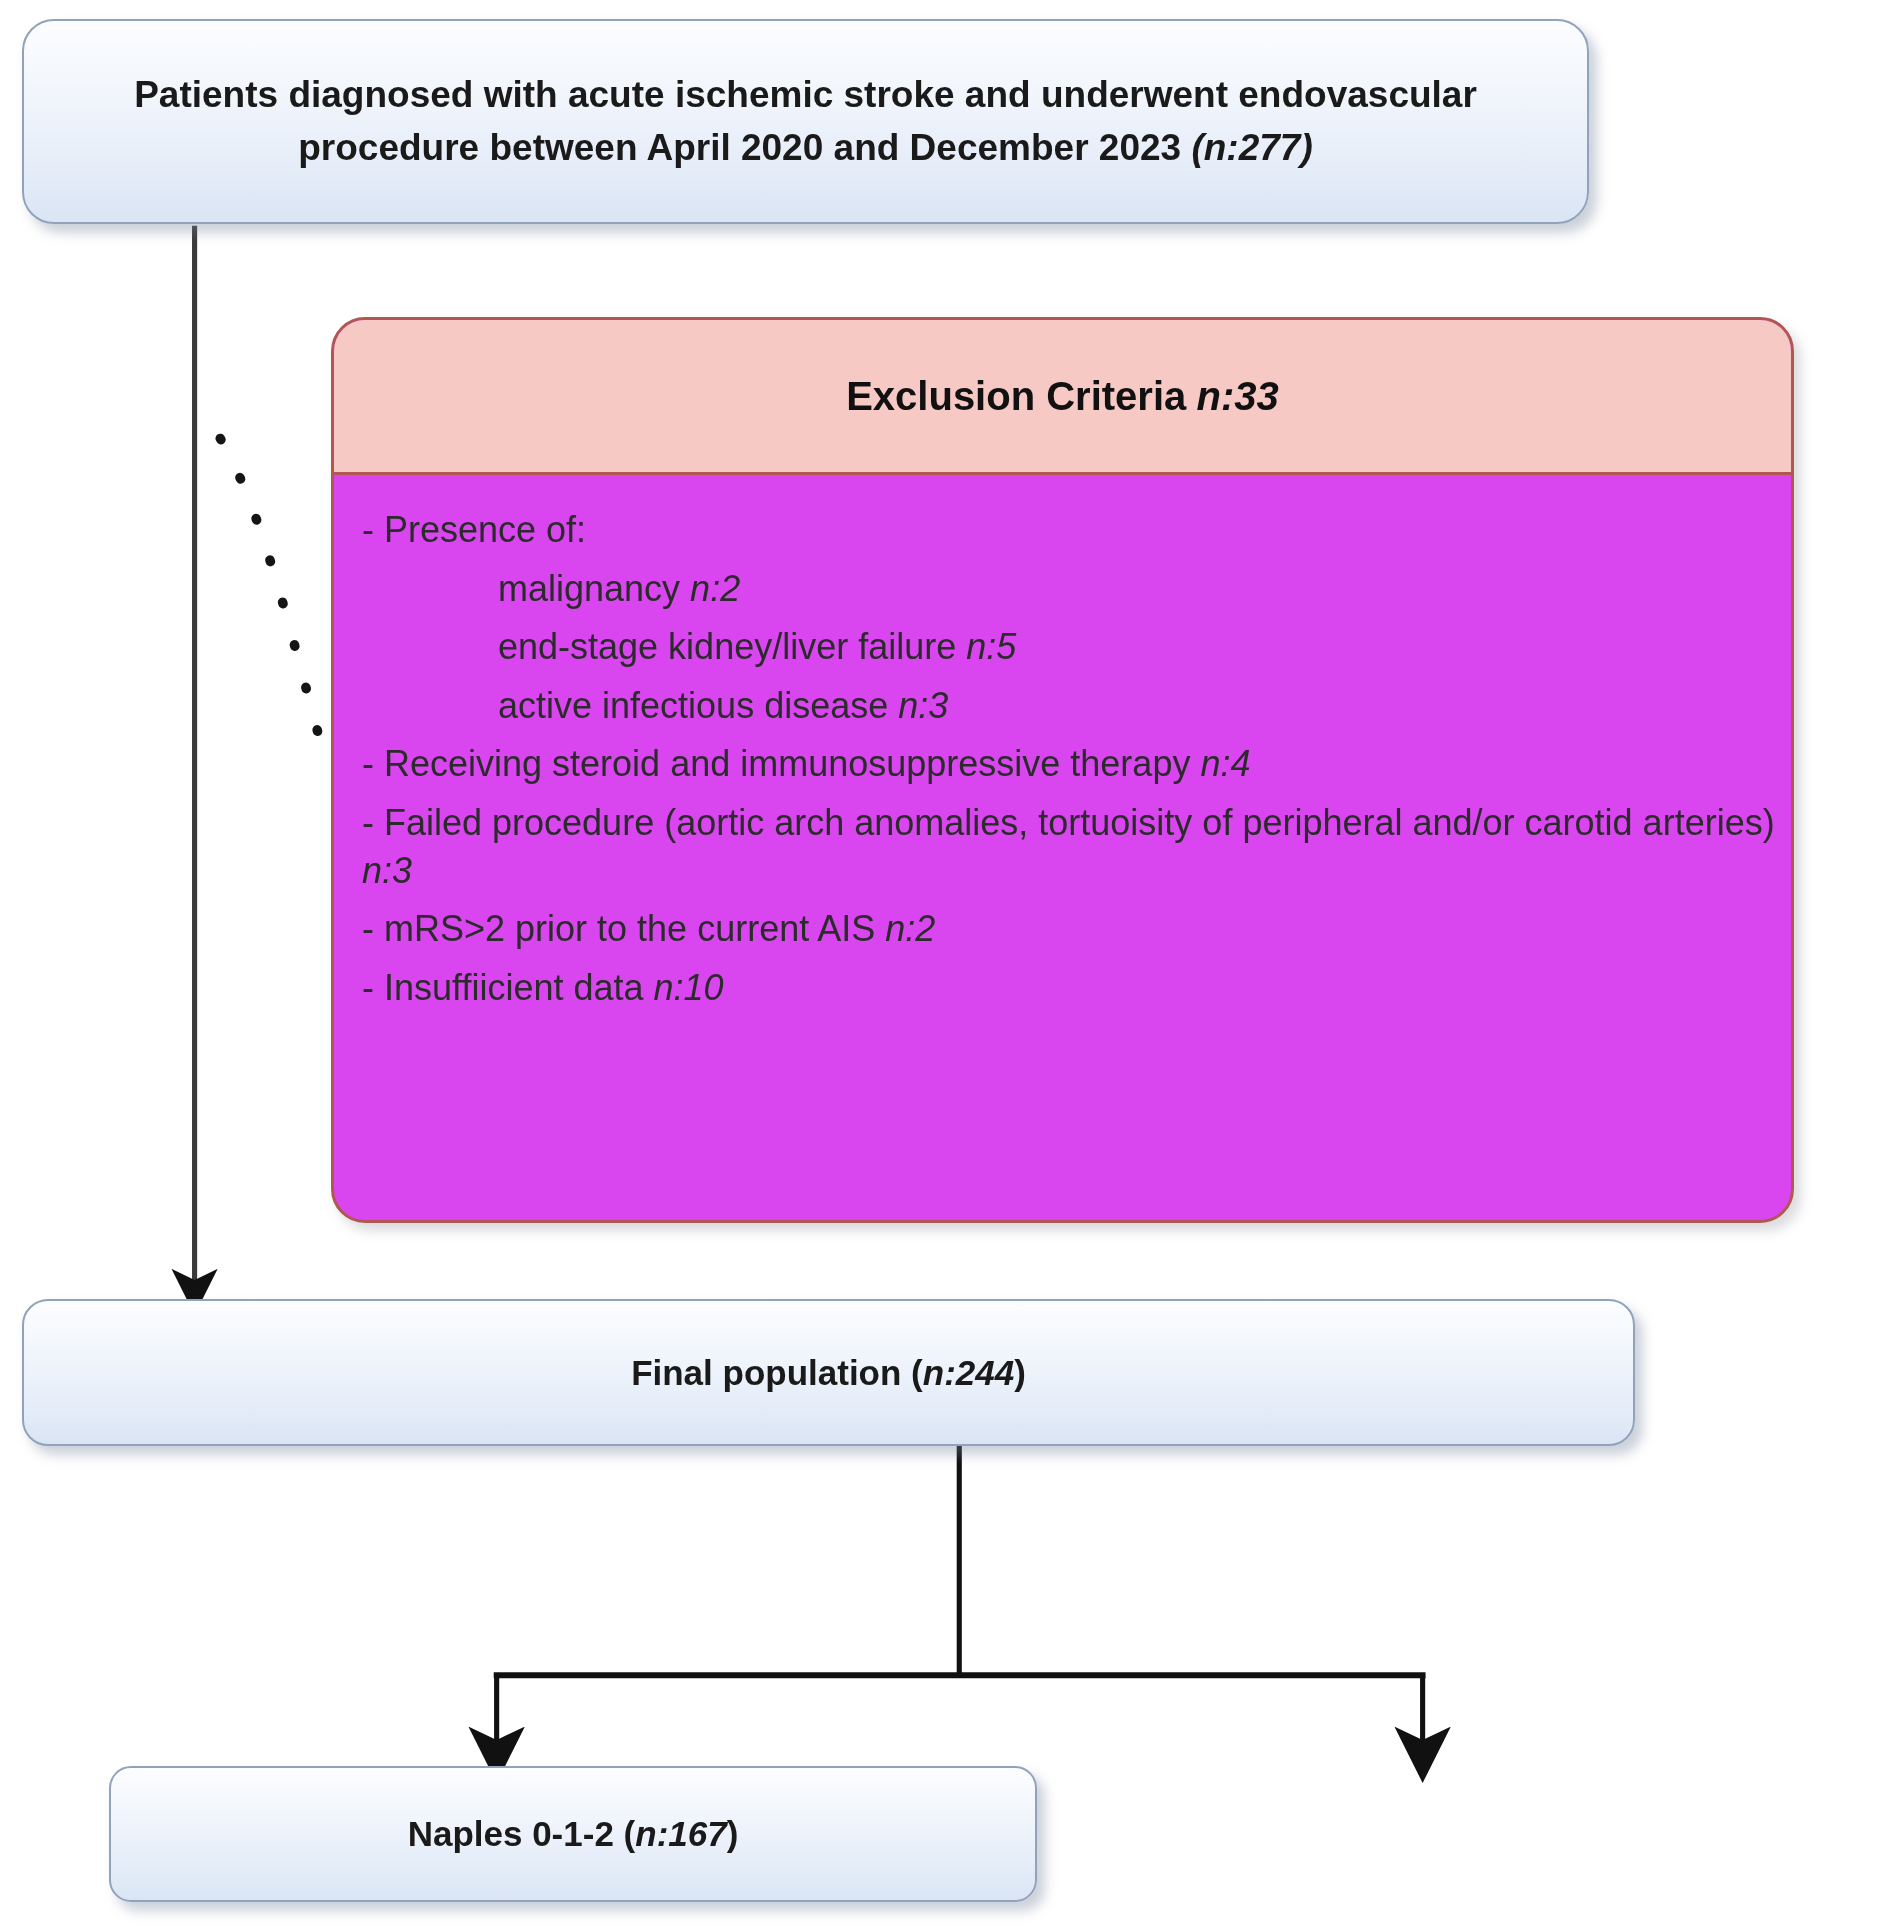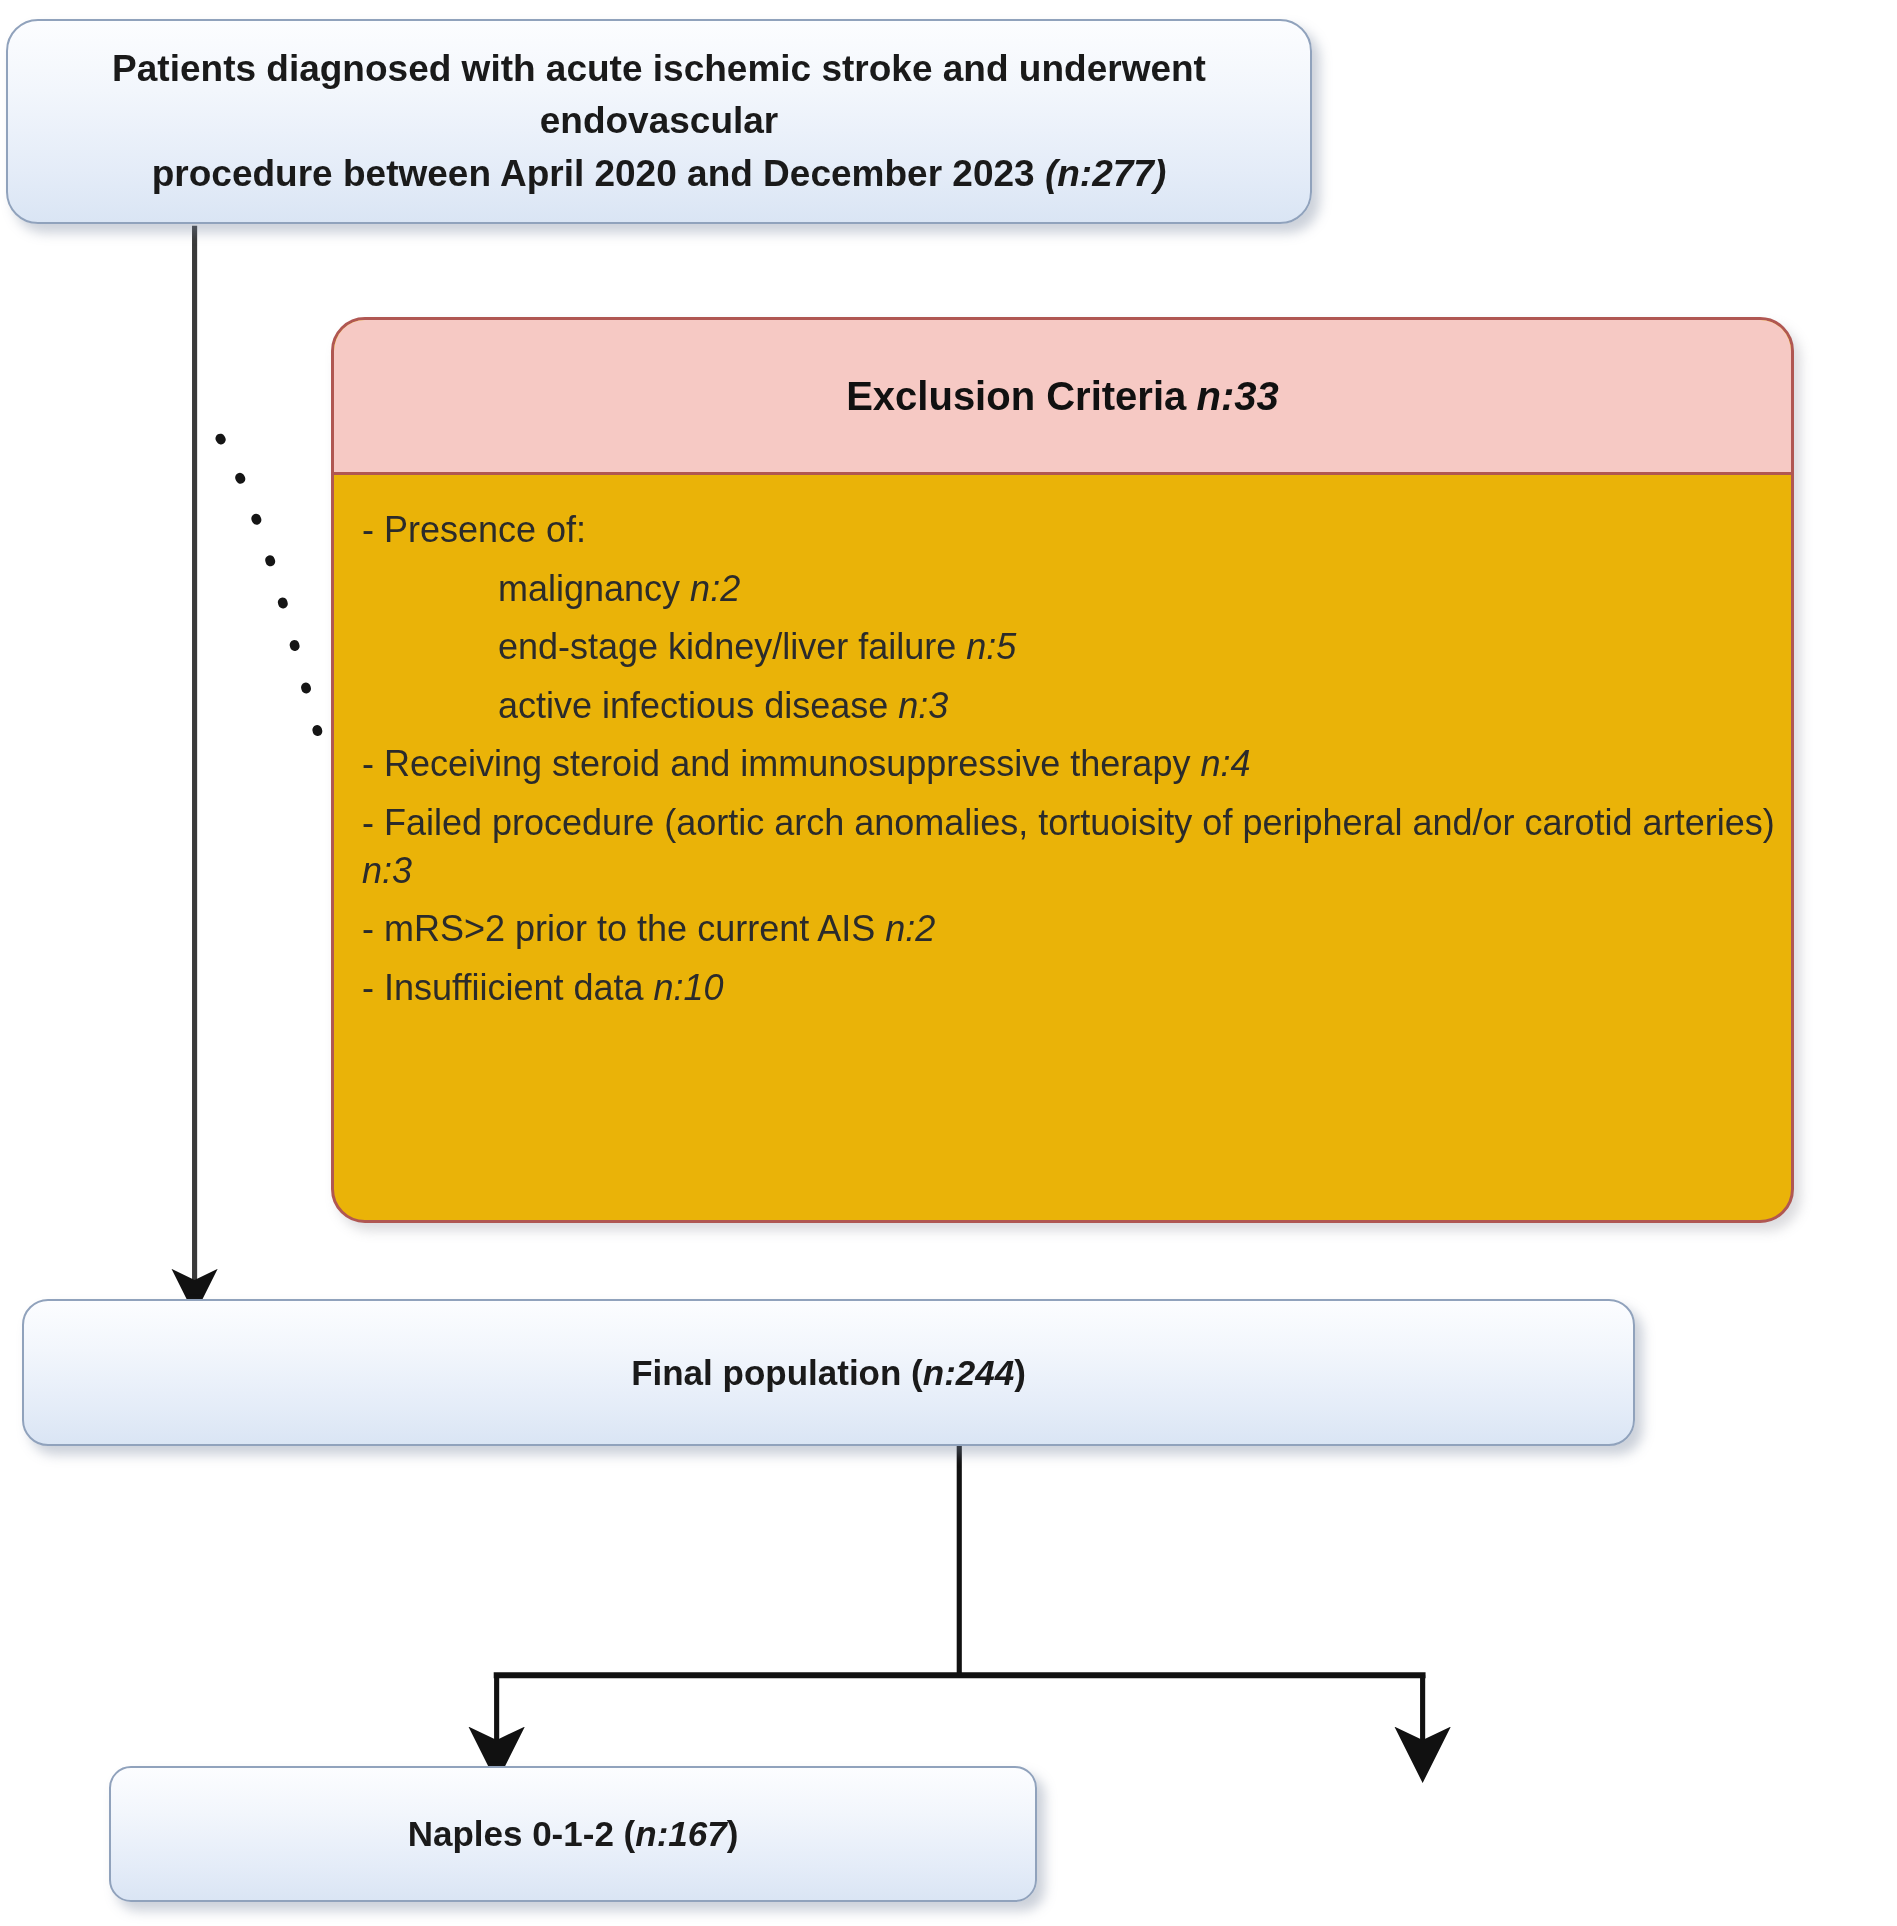--- a/index.html
+++ b/index.html
@@ -33,39 +33,39 @@
     color: #1a1a1a;
   }
   .bluebox .txt {
     padding: 0 44px;
     line-height: 1.42;
     font-weight: bold;
   }
 
   
   #top-box {
-    left: 6px;
+    left: 22px;
     top: 19px;
-    width: 1306px;
+    width: 1567px;
     height: 205px;
     border-radius: 32px;
   }
   #top-box .txt { font-size: 37px; }
 
   
   #excl-box {
     position: absolute;
     left: 331px;
     top: 317px;
     width: 1463px;
     height: 906px;
     box-sizing: border-box;
     border: 3.7px solid #b05752;
     border-radius: 34px;
-    background: #eab308;
+    background: #d946ef;
     box-shadow: 6.6px 8px 11.7px rgba(140,140,150,0.30);
     overflow: hidden;
   }
   #excl-header {
     height: 152px;
     background: #f6c9c4;
     border-bottom: 3.7px solid #b05752;
     display: flex;
     align-items: center;
     justify-content: center;

